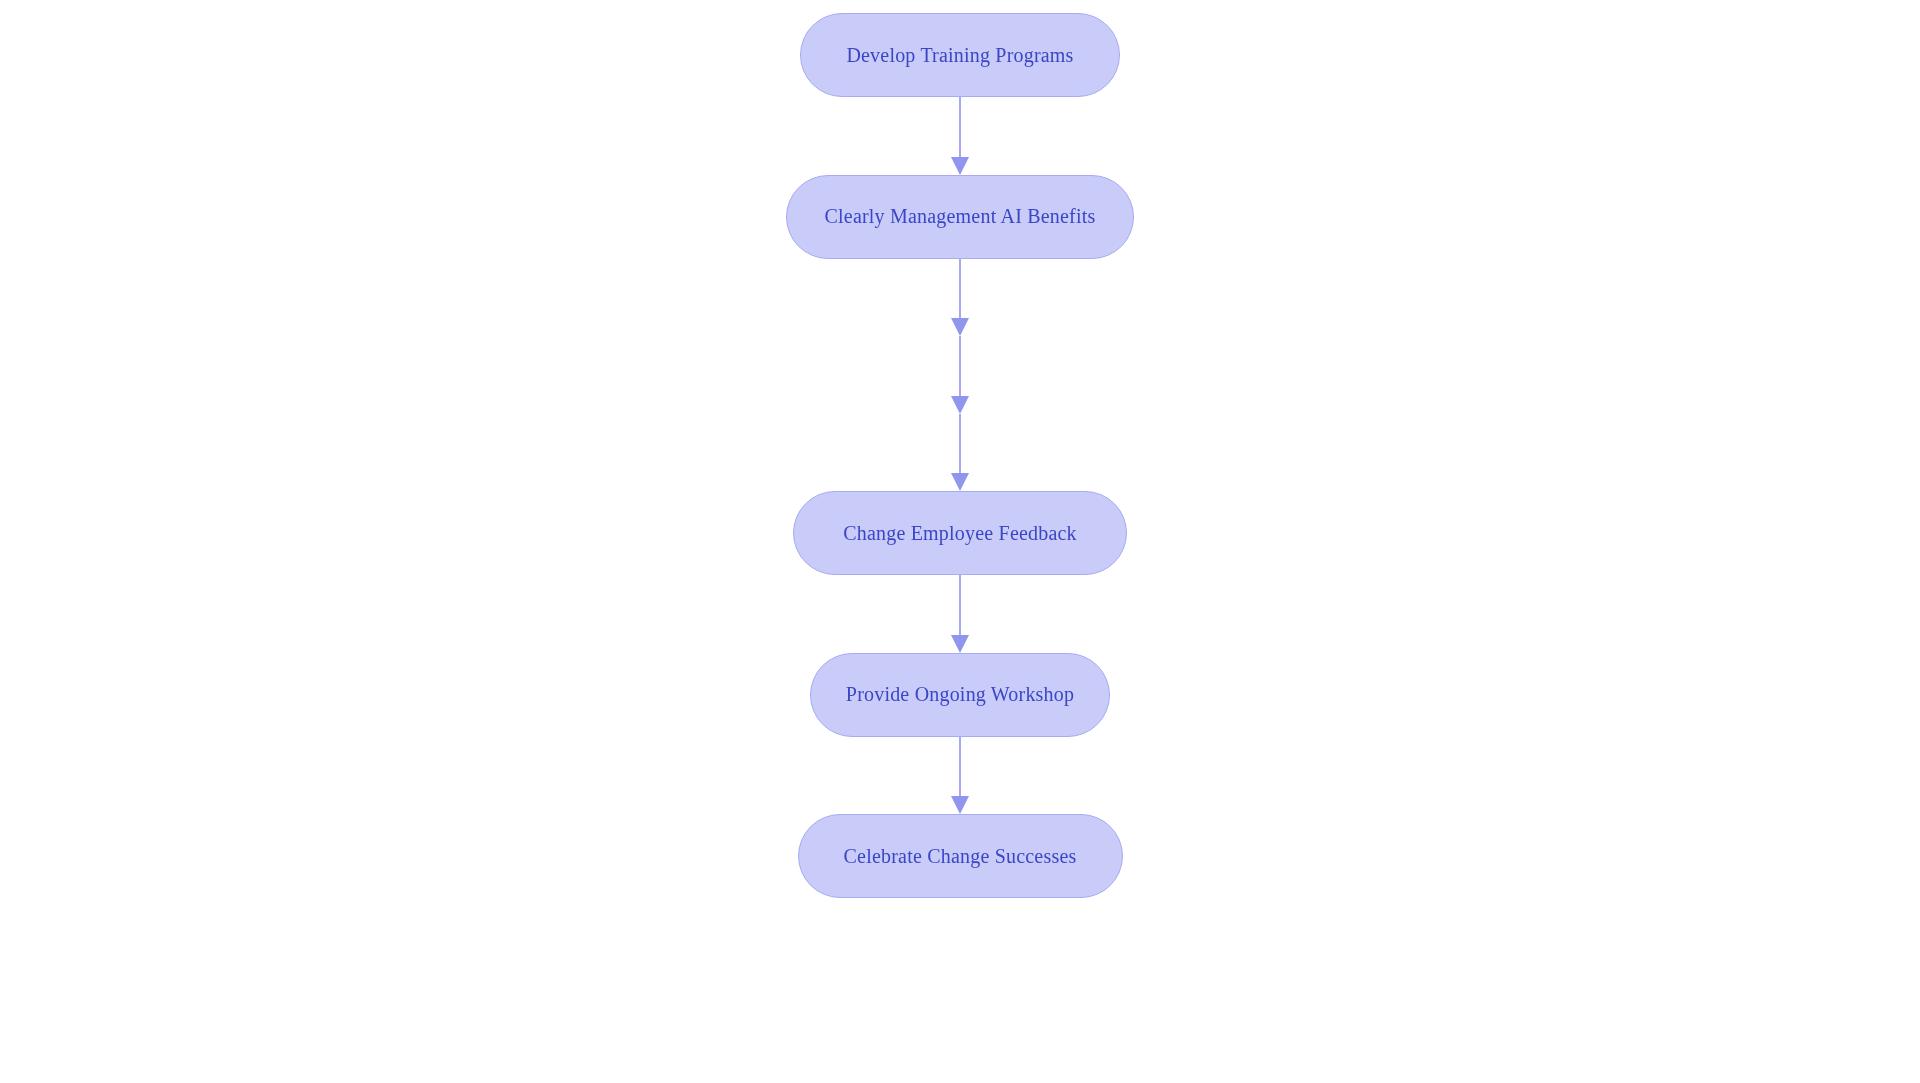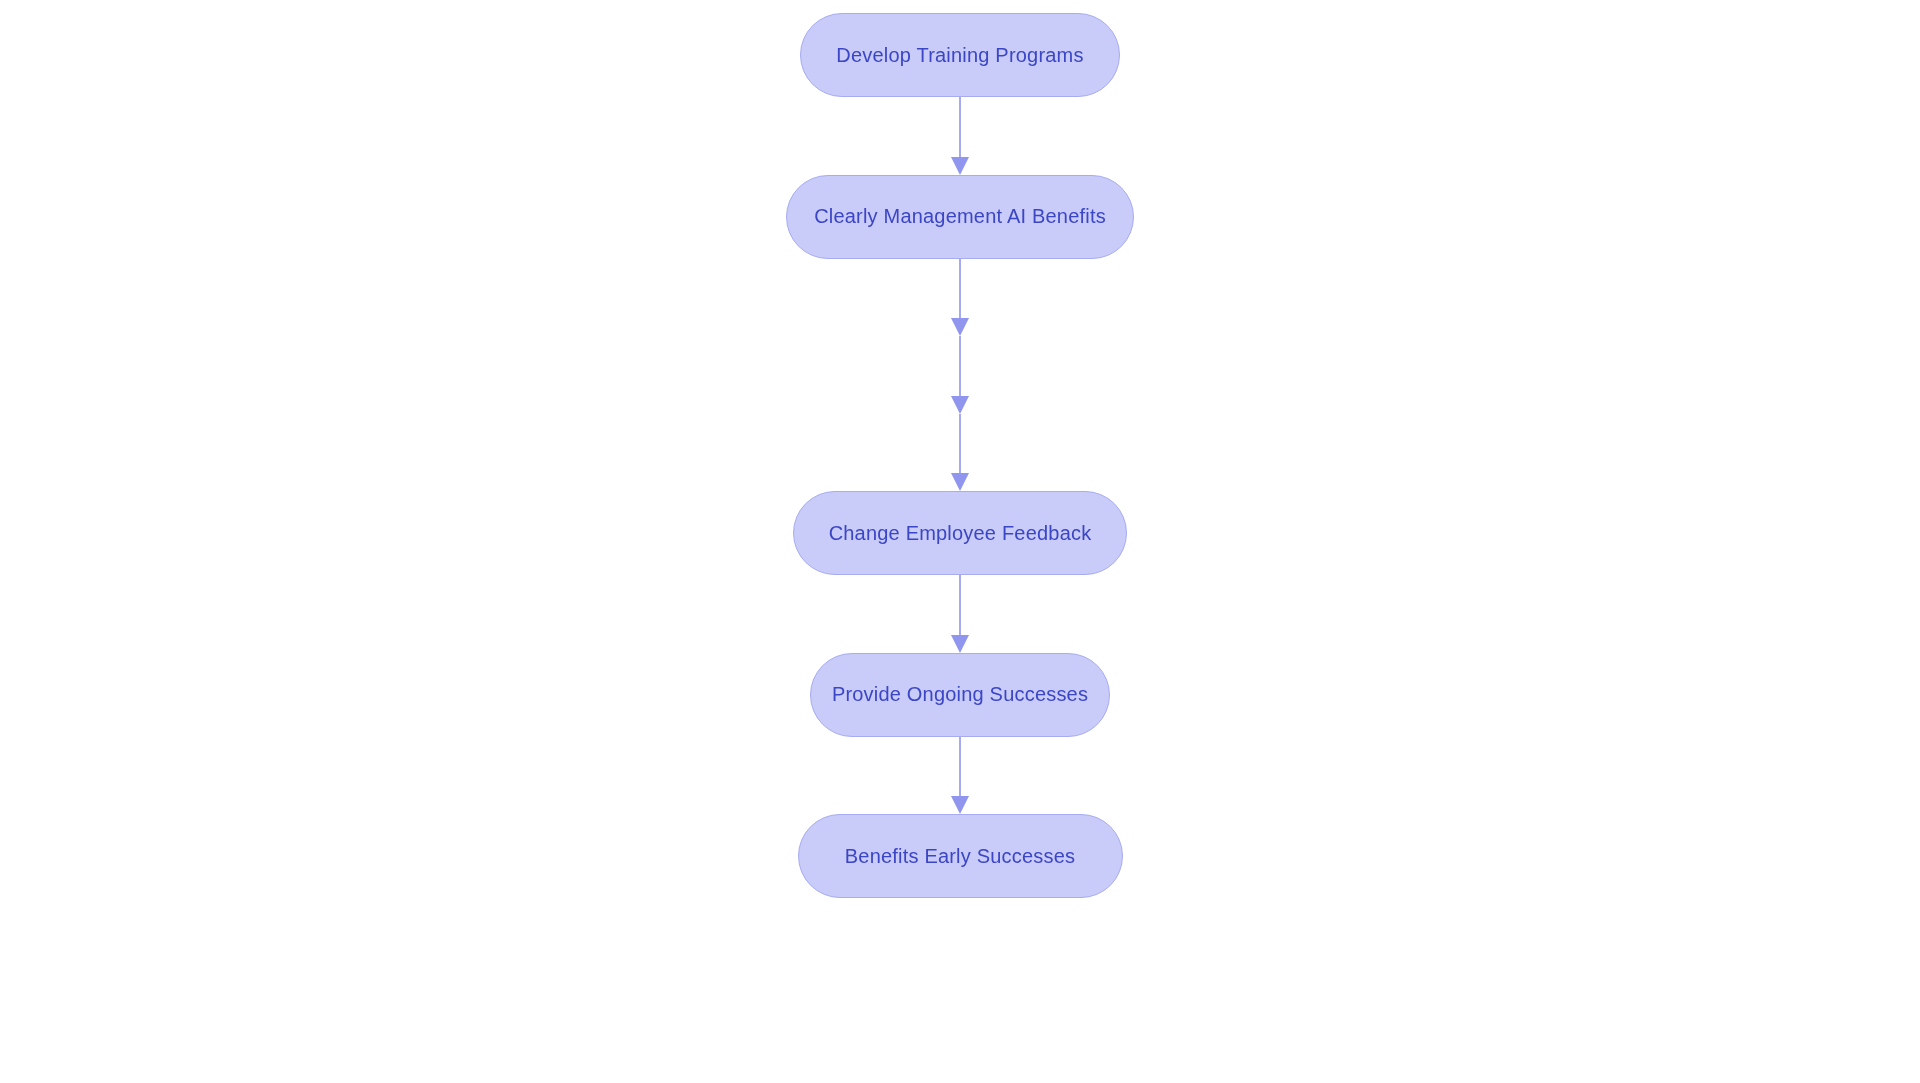--- a/index.html
+++ b/index.html
@@ -33,20 +33,21 @@
     border: 1.5px solid var(--node-border);
     color: var(--node-text);
     font-size: 20px;
     font-weight: 500;
     letter-spacing: 0.2px;
     display: flex;
     align-items: center;
     justify-content: center;
     text-align: right;
     flex: 0 0 auto;
+    font-family: Liberation Serif, serif;
   }
   .arrow {
     height: 77.5px;
     display: flex;
     flex-direction: column;
     align-items: center;
     flex: 0 0 auto;
   }
   .arrow-line {
     width: 2px;
@@ -93,22 +94,22 @@
     <div class="arrow-head"></div>
   </div>
 
   <div class="node" style="width:334px">Change Employee Feedback</div>
 
   <div class="arrow">
     <div class="arrow-line"></div>
     <div class="arrow-head"></div>
   </div>
 
-  <div class="node" style="width:300px">Provide Ongoing Successes</div>
+  <div class="node" style="width:300px">Provide Ongoing Workshop</div>
 
   <div class="arrow">
     <div class="arrow-line"></div>
     <div class="arrow-head"></div>
   </div>
 
-  <div class="node" style="width:325px">Benefits Early Successes</div>
+  <div class="node" style="width:325px">Celebrate Change Successes</div>
 
 </div>
 
 </body></html>

